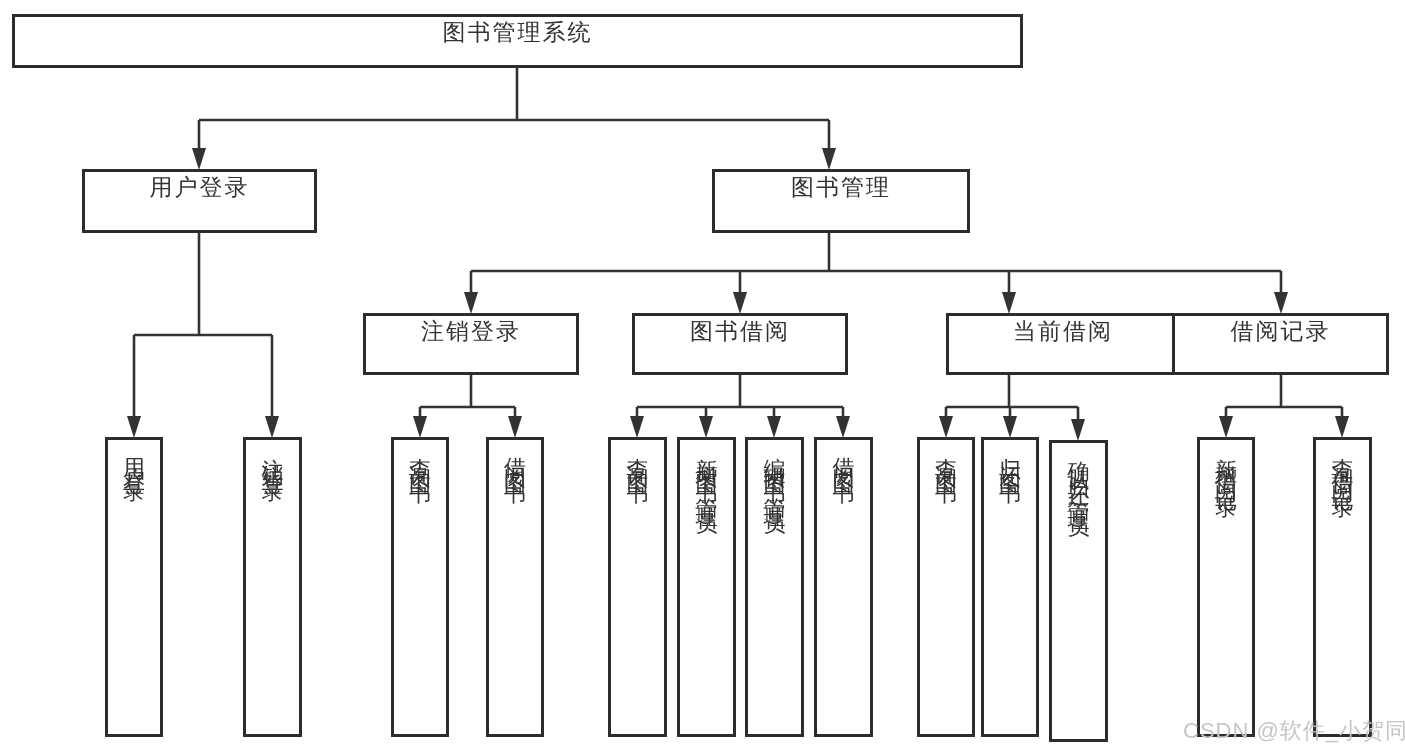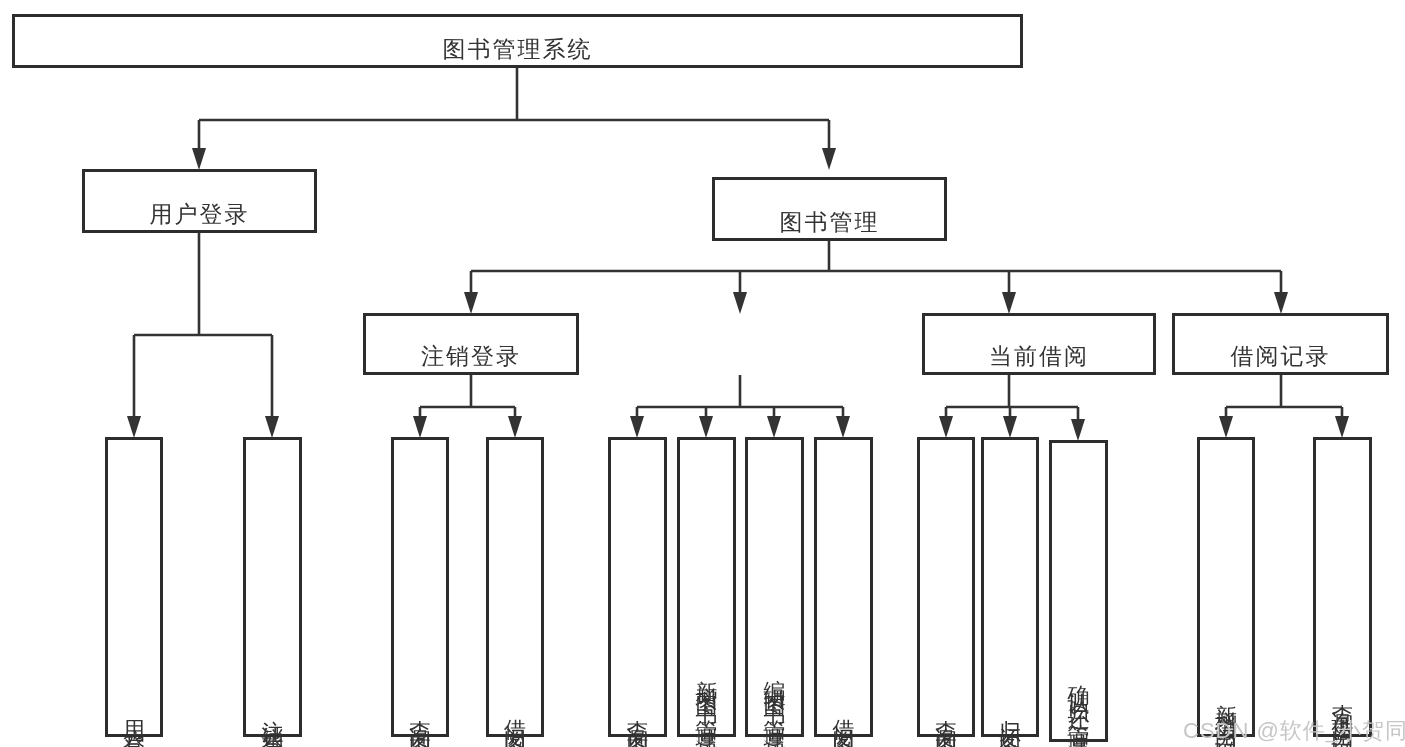--- a/index.html
+++ b/index.html
@@ -20,21 +20,21 @@
     left: 0;
     top: 0;
     z-index: 0;
   }
   .node {
     position: absolute;
     box-sizing: border-box;
     border: 3px solid #2d2d2d;
     background: #ffffff;
     display: flex;
-    align-items: flex-end;
+    align-items: flex-start;
     justify-content: center;
     color: #333333;
     z-index: 1;
   }
   .node.h {
     font-size: 23px;
     letter-spacing: 2px;
   }
   .node.v span {
     writing-mode: vertical-rl;
@@ -100,28 +100,31 @@
     </g>
   </svg>
 
   <div class="node h" style="left:12px; top:14px; width:1011px; height:54px;">
     <span>图书管理系统</span>
   </div>
 
   <div class="node h" style="left:82px; top:169px; width:235px; height:64px;">
     <span>用户登录</span>
   </div>
-  <div class="node h" style="left:712px; top:177px; width:235px; height:64px;">
+  <div class="node h" style="left:712px; top:169px; width:258px; height:64px;">
     <span>图书管理</span>
   </div>
 
   <div class="node h" style="left:363px; top:313px; width:216px; height:62px;">
     <span>注销登录</span>
   </div>
-  <div class="node h" style="left:922px; top:313px; width:234px; height:62px;">
+  <div class="node h" style="left:632px; top:313px; width:216px; height:62px;">
+    <span>图书借阅</span>
+  </div>
+  <div class="node h" style="left:946px; top:313px; width:234px; height:62px;">
     <span>当前借阅</span>
   </div>
   <div class="node h" style="left:1172px; top:313px; width:217px; height:62px;">
     <span>借阅记录</span>
   </div>
 
   <div class="node v" style="left:105px; top:437px; width:58px; height:300px;">
     <span>用户登录</span>
   </div>
   <div class="node v" style="left:243px; top:437px; width:59px; height:300px;">

